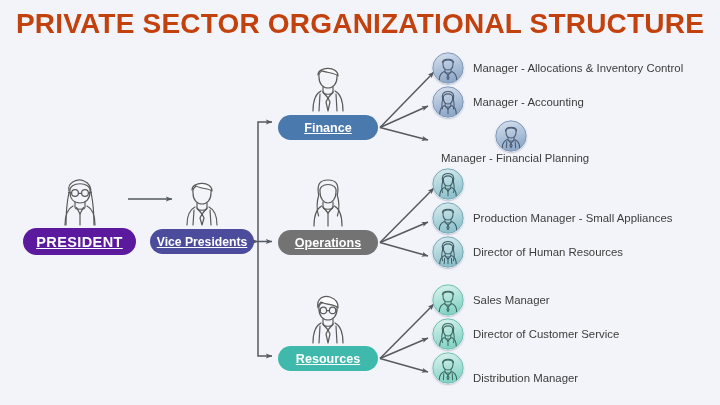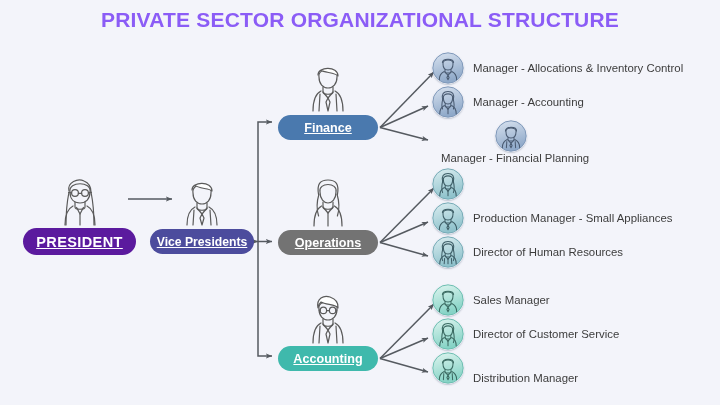--- a/index.html
+++ b/index.html
@@ -22,23 +22,23 @@
     position: absolute;
     left: 0; top: 0;
     width: 720px; height: 405px;
     pointer-events: none;
   }
   .title {
     position: absolute;
     left: 0; top: 8px;
     width: 720px;
     text-align: center;
-    font-size: 21px;
+    font-size: 28px;
     font-weight: bold;
-    color: #8b5cf6;
+    color: #c2410c;
     letter-spacing: 0.2px;
   }
   
   .pill {
     position: absolute;
     display: flex;
     align-items: center;
     justify-content: center;
     border-radius: 999px;
     color: #ffffff;
@@ -362,21 +362,21 @@
       <path d="M26.6 18.6 L29.4 18.6"></path>
       <path d="M19 18 L20.2 18.2 M35.8 18.2 L37 18"></path>
       <path d="M23 27 L23 32 C23 35, 33 35, 33 32 L33 27"></path>
       <path d="M21 31 C15 34, 13 40, 13 51"></path>
       <path d="M35 31 C41 34, 43 40, 43 51"></path>
       <path d="M23 32 L28 38 L33 32"></path>
       <path d="M28 38 L26 42 L28 51 L30 42 Z"></path>
       <path d="M20 34 L19 51 M36 34 L37 51"></path>
     </svg>
   </div>
-  <div class="pill pill-dept pill-marketing">Accounting</div>
+  <div class="pill pill-dept pill-marketing">Resources</div>
 
   <div class="leaf" style="left:432px; top:284px;">
     <span class="avatar">
       <svg viewBox="0 0 32 32" xmlns="http://www.w3.org/2000/svg">
         <defs>
             <linearGradient id="gM1" x1="0" y1="0" x2="0.3" y2="1">
           <stop offset="0%" stop-color="#dff5f0"></stop>
               <stop offset="100%" stop-color="#86d3c6"></stop>
         </linearGradient>
           </defs>

